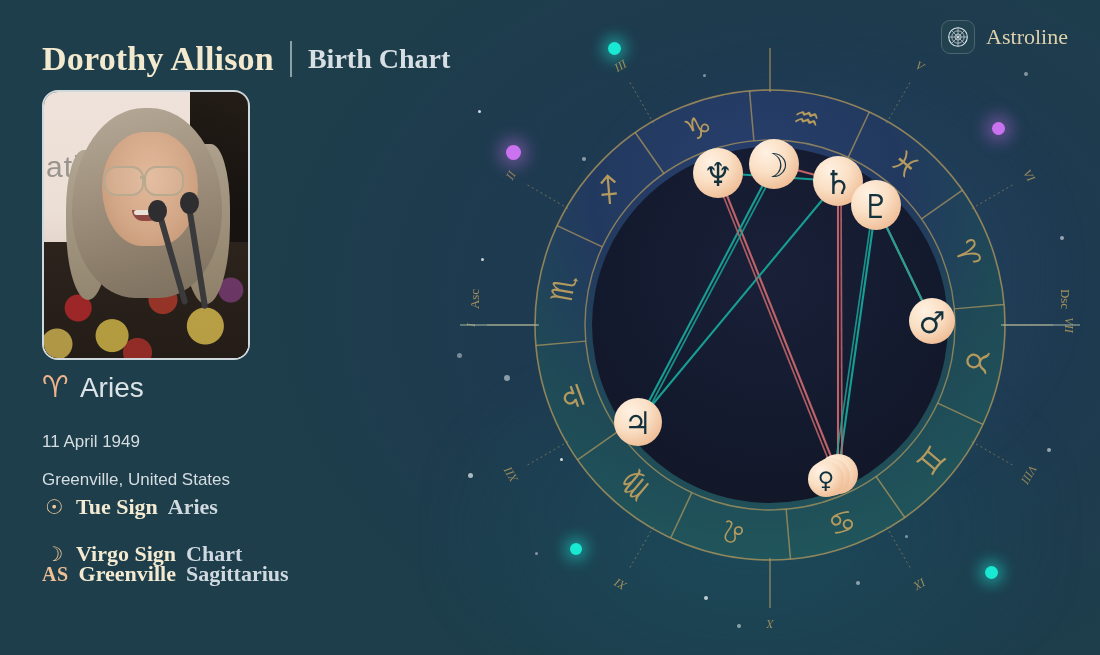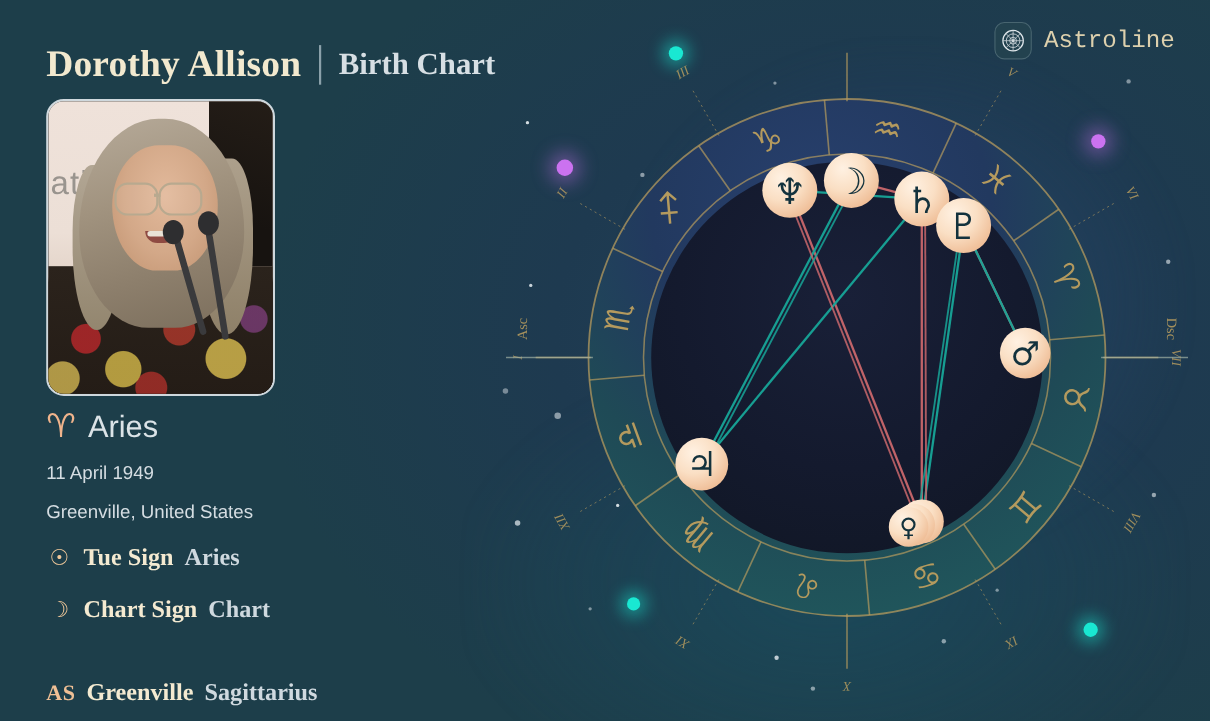--- a/index.html
+++ b/index.html
@@ -82,41 +82,41 @@
   .ph-mic{position:absolute;background:#3a3a3c;border-radius:3px;}
   .ph-mic.m1{left:112px;top:120px;width:6px;height:96px;transform:rotate(-16deg);transform-origin:top center;}
   .ph-mic.m2{left:142px;top:114px;width:6px;height:104px;transform:rotate(-9deg);transform-origin:top center;}
   .ph-michead{position:absolute;width:19px;height:22px;border-radius:50%;background:#2e2e30;}
   .ph-michead.h1{left:104px;top:108px;} .ph-michead.h2{left:136px;top:100px;}
 
   .sign-line{position:absolute;left:42px;top:372px;display:flex;align-items:baseline;gap:11px;}
   .sign-glyph{font-size:30px;color:#f0b48c;line-height:1;font-family:"DejaVu Sans",sans-serif;}
   .sign-name{font-size:28px;color:#dbe3e7;}
   .meta{position:absolute;left:42px;font-size:17px;color:#d5dde2;}
-  .meta.date{top:420px;}
-  .meta.place{top:456px;text-align:right;}
+  .meta.date{top:432px;}
+  .meta.place{top:470px;text-align:right;}
 
   .factrow{position:absolute;left:42px;display:flex;align-items:baseline;gap:10px;white-space:nowrap;}
   .factrow.sun{top:494px;}
   .factrow.moon{top:541px;}
-  .factrow.asc{top:616px;}
+  .factrow.asc{top:561px;}
   .fact-icon{
     font-family:"DejaVu Sans",sans-serif;font-size:20px;color:#f0c89a;width:24px;display:inline-block;text-align:center;
   }
   .fact-icon.as{font-family:"Liberation Serif",serif;font-size:20px;font-weight:700;color:#efbf95;letter-spacing:.5px;width:auto;}
   .fact-label{font-family:"Liberation Serif",serif;font-size:22px;font-weight:700;color:#f4ead1;}
   .fact-value{font-family:"Liberation Serif",serif;font-size:22px;font-weight:700;color:#cfd9df;}
 
   
   .brand{position:absolute;right:32px;top:20px;display:flex;align-items:center;gap:11px;}
   .brand-mark{
     width:32px;height:32px;border-radius:9px;background:#23424f;border:1px solid #486570;
     display:flex;align-items:center;justify-content:center;
   }
-  .brand-name{font-family:Liberation Mono, monospace;font-size:22px;color:#ddd0ad;}
+  .brand-name{font-family:Liberation Serif, serif;font-size:22px;color:#ddd0ad;}
 
   
   #wheel{position:absolute;left:460px;top:48px;}
 </style>
 </head>
 <body>
 
 <div id="stage">
 
   <div class="bg-base"></div>
@@ -203,21 +203,21 @@
   <div class="meta date">11 April 1949</div>
   <div class="meta place">Greenville, United States</div>
 
   <div class="factrow sun">
     <span class="fact-icon">☉</span>
     <span class="fact-label">Tue Sign</span>
     <span class="fact-value">Aries</span>
   </div>
   <div class="factrow moon">
     <span class="fact-icon">☽</span>
-    <span class="fact-label">Chart Sign</span>
+    <span class="fact-label">Virgo Sign</span>
     <span class="fact-value">Chart</span>
   </div>
   <div class="factrow asc">
     <span class="fact-icon as">AS</span>
     <span class="fact-label">Greenville</span>
     <span class="fact-value">Sagittarius</span>
   </div>
 
   <svg id="wheel" width="620" height="600" viewBox="0 0 620 600">
     <defs>

